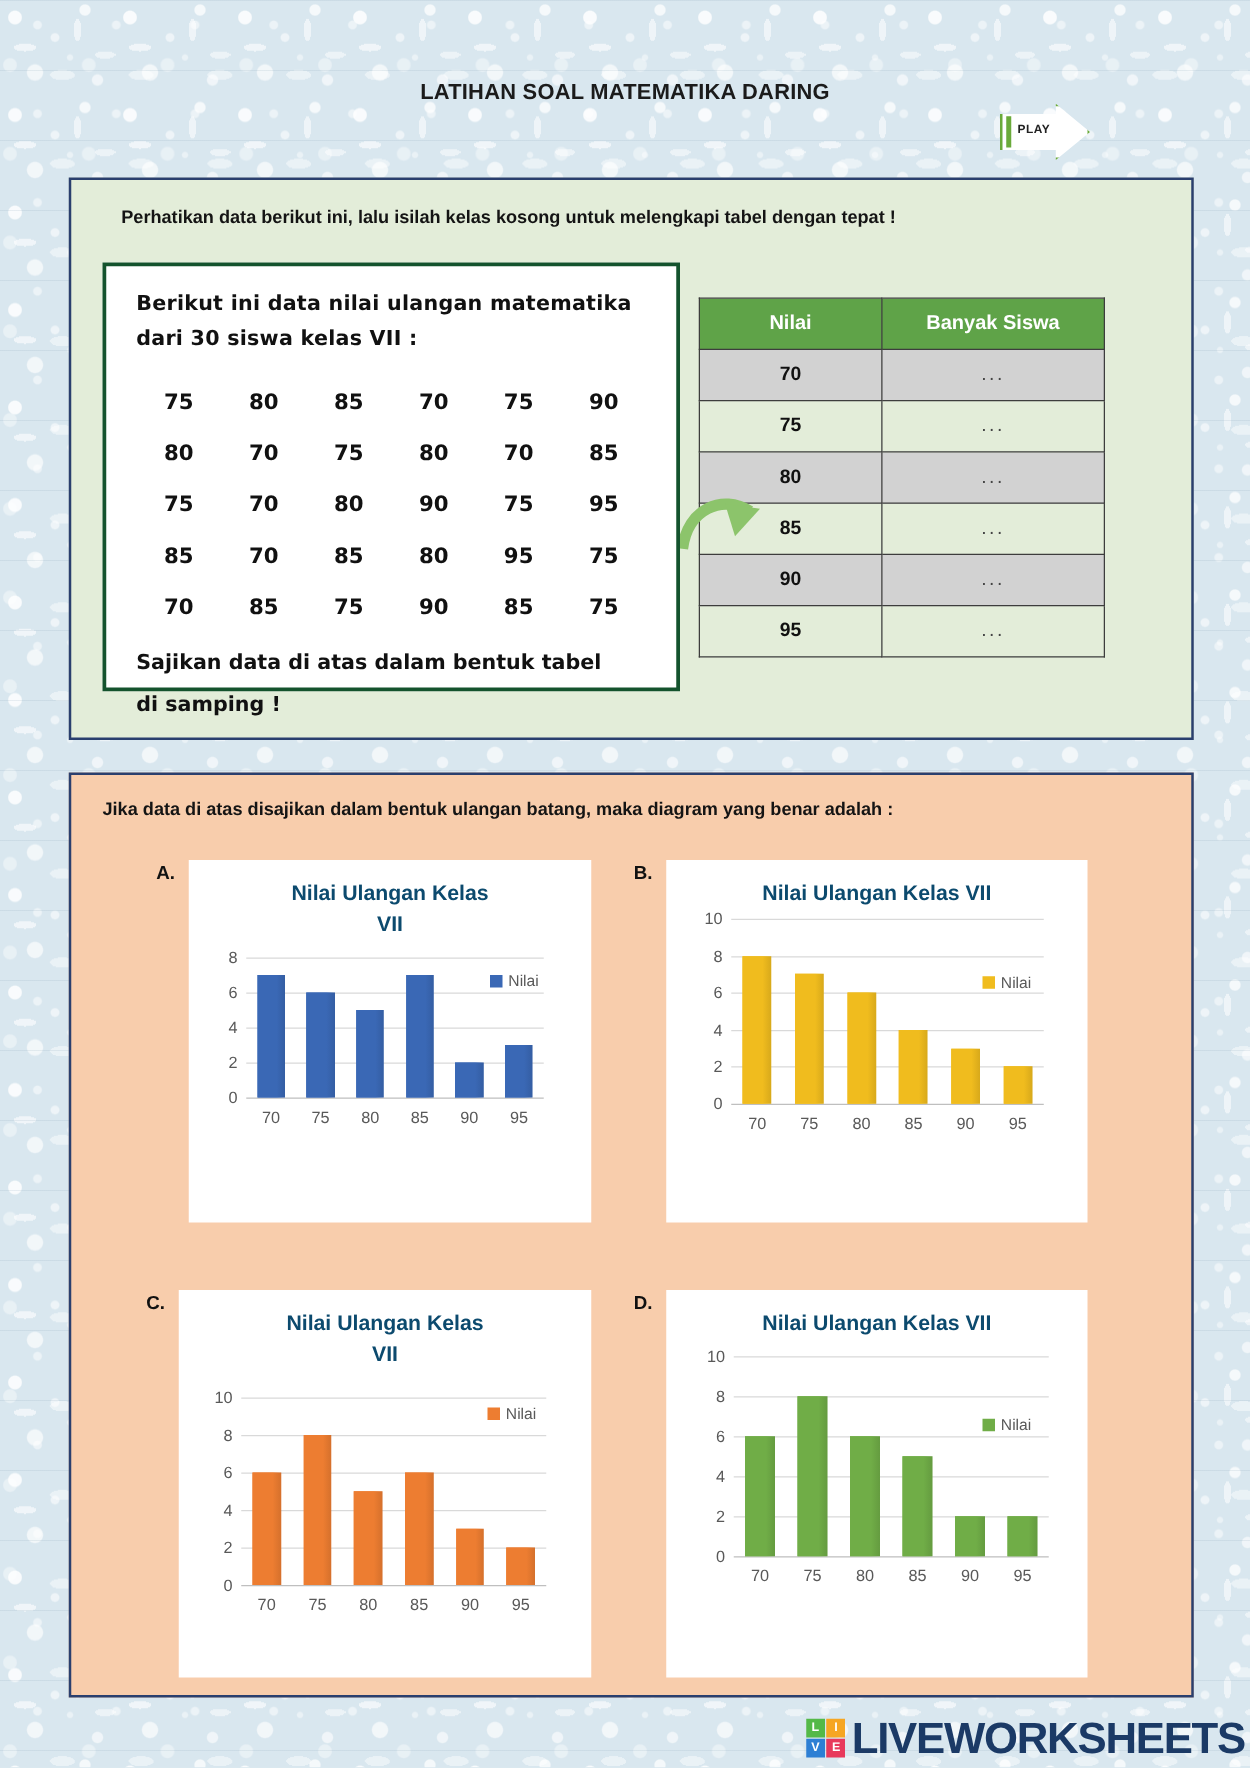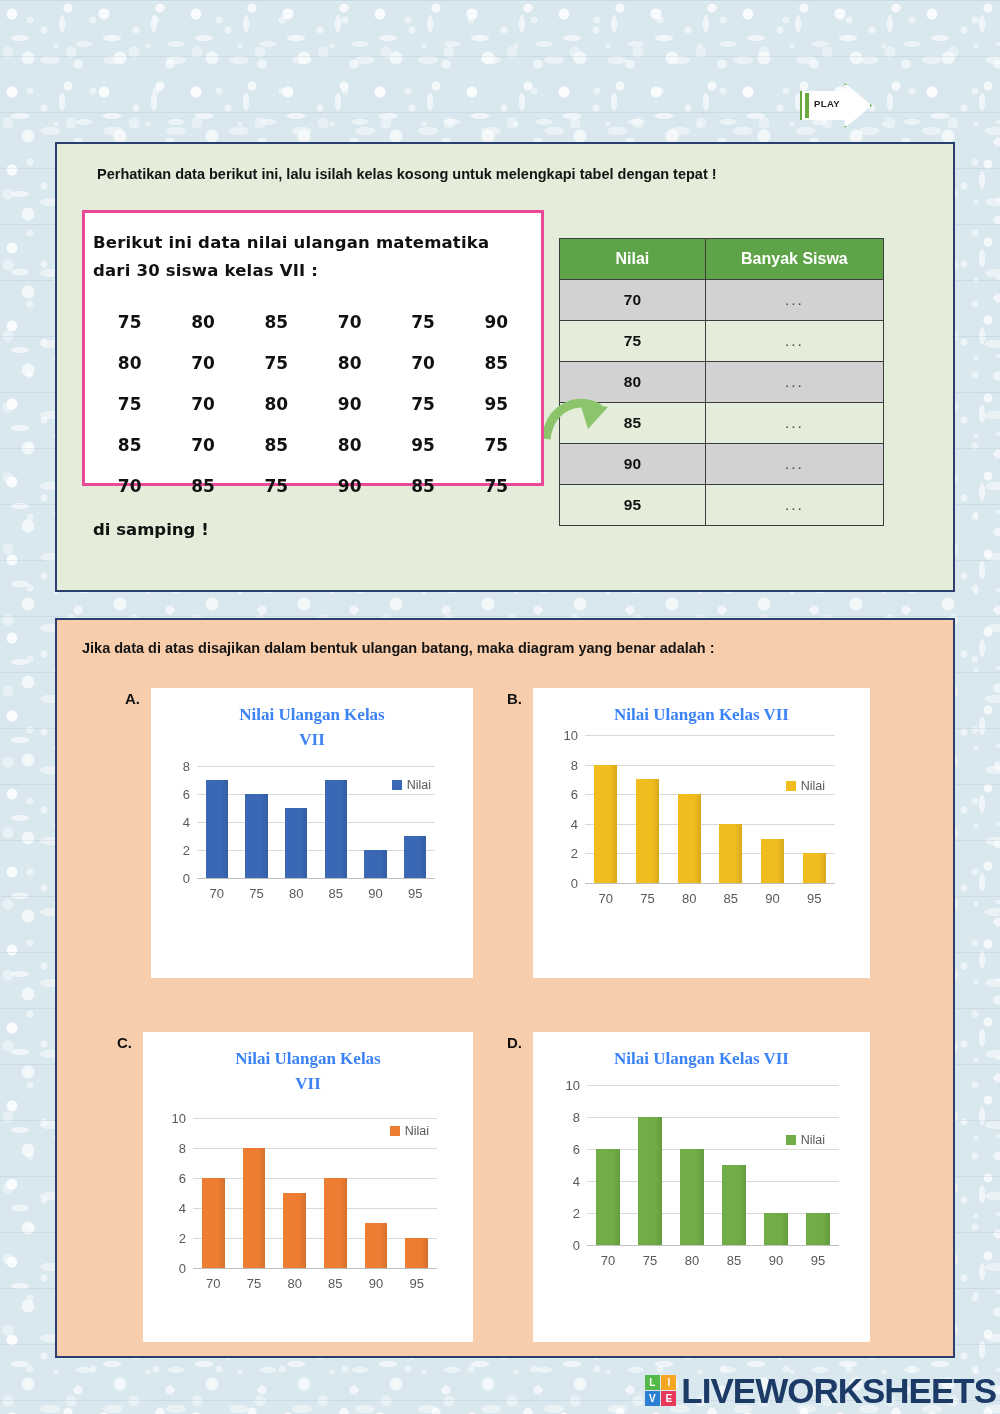--- a/index.html
+++ b/index.html
@@ -110,24 +110,24 @@
     font-size: 14.5px;
     font-weight: bold;
     color: #141414;
     white-space: nowrap;
   }
 
   
   #data-box {
     position: absolute;
     top: 66px; left: 25px;
-    width: 462px; height: 276px;
+    width: 462px; height: 343px;
     background: #ffffff;
-    border: 3px solid #ec4899;
-    padding: 16px 8px;
+    border: 3px solid #14532d;
+    padding: 16px 24px;
   }
   #data-box .dtext {
     font-family: "DejaVu Sans", sans-serif;
     font-size: 16.5px;
     font-weight: bold;
     color: #111;
     line-height: 28px;
     letter-spacing: .2px;
   }
   #data-grid {
@@ -226,24 +226,23 @@
     top: 0; left: 26px;
     background: #ffffff;
     cursor: pointer;
   }
 
   
   .chart-title {
     text-align: center;
     font-size: 17px;
     font-weight: bold;
-    color: #3b82f6;
+    color: #0c4a6e;
     line-height: 25px;
     padding-top: 14px;
-    font-family: Liberation Serif, serif;
   }
   .plot-area {
     position: relative;
     margin: 8px auto 0 auto;
   }
   .y-label {
     position: absolute;
     right: 100%;
     transform: translateY(-50%);
     padding-right: 7px;
@@ -320,20 +319,21 @@
 </head>
 <body>
 
 <div id="bg-texture"></div>
 <div id="bg-texture2"></div>
 <div id="bg-rules"></div>
 
 <div class="page">
 
   <div id="header">
+    <div class="line">LATIHAN SOAL MATEMATIKA DARING</div>
   </div>
 
   <div id="play-button">
     <div class="arrow-shape"></div>
     <div class="arrow-tail"></div>
     <div class="play-label">PLAY</div>
   </div>
 
   <div id="section-one">
 
@@ -379,20 +379,21 @@
             <tr>
               <td>70</td>
               <td>85</td>
               <td>75</td>
               <td>90</td>
               <td>85</td>
               <td>75</td>
             </tr>
           </tbody>
         </table>
+      <div class="dtext-bottom">Sajikan data di atas dalam bentuk tabel</div>
       <div class="dtext-bottom">di samping !</div>
     </div>
 
     <svg id="curve-arrow" viewBox="0 0 72 62">
       <path d="M2,50 C6,18 34,6 56,20" stroke="#8cc46b" stroke-width="9" fill="none" stroke-linecap="butt"></path>
       <polygon points="36,14 64,18 44,40" fill="#8cc46b"></polygon>
     </svg>
 
     <table id="freq-table">
       <thead>

